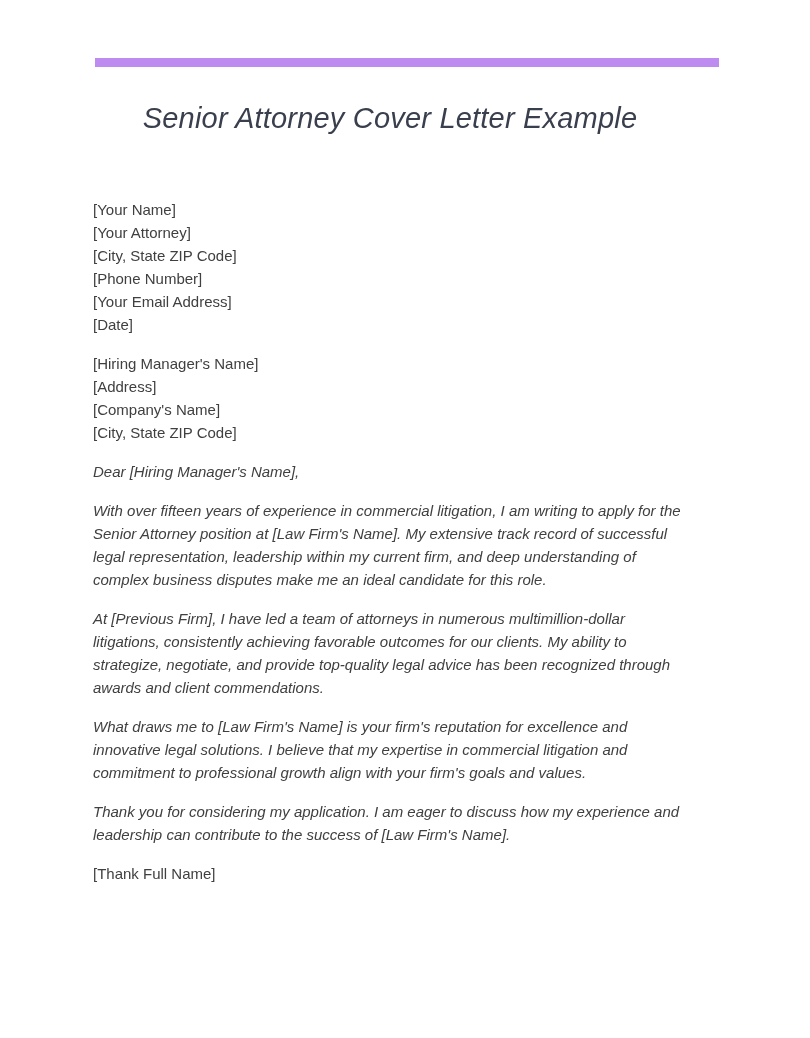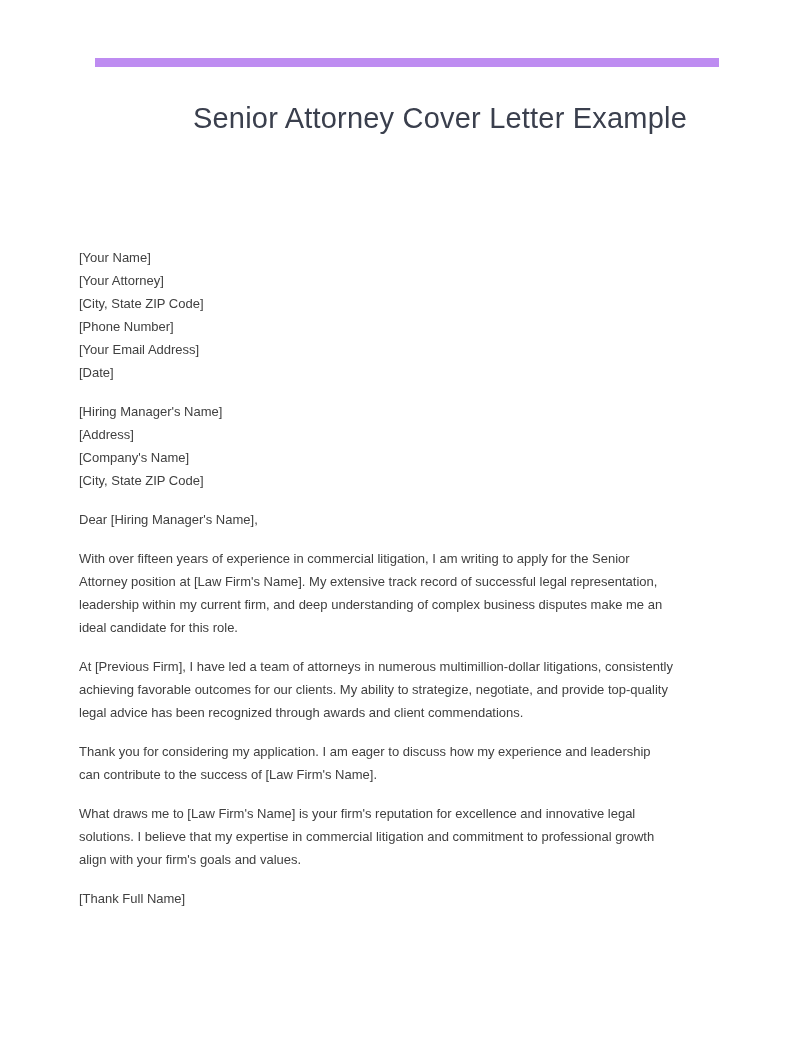--- a/index.html
+++ b/index.html
@@ -26,41 +26,41 @@
     top: 58px;
     width: 624px;
     height: 9px;
     background: var(--accent-bar);
   }
   .page-title {
     position: absolute;
     left: 93px;
     top: 101px;
     width: 594px;
-    text-align: right;
+    text-align: center;
     font-size: 29px;
     font-weight: 400;
     line-height: 34px;
     color: var(--title-text);
     letter-spacing: 0.2px;
+    font-style: italic;
   }
   .letter-body {
     position: absolute;
-    left: 79px;
+    left: 93px;
     top: 198px;
     width: 594px;
-    font-size: 13px;
+    font-size: 15px;
     line-height: 23px;
     color: var(--body-text);
-    margin-top: 48px;
   }
   .block { margin-bottom: 16px; }
   .block:last-child { margin-bottom: 0; }
   .line { display: block; }
-  p.block { margin-top: 0; }
+  p.block { margin-top: 0; font-style: italic; }
 </style>
 </head>
 <body>
 
 <div class="page">
 
   <div class="accent-bar"></div>
 
   <h1 class="page-title">Senior Attorney Cover Letter Example</h1>
 
@@ -79,21 +79,21 @@
       <span class="line">[Hiring Manager's Name]</span>
       <span class="line">[Address]</span>
       <span class="line">[Company's Name]</span>
       <span class="line">[City, State ZIP Code]</span>
     </div>
 
     <p class="block">Dear [Hiring Manager's Name],</p>
 
     <p class="block">With over fifteen years of experience in commercial litigation, I am writing to apply for the Senior Attorney position at [Law Firm's Name]. My extensive track record of successful legal representation, leadership within my current firm, and deep understanding of complex business disputes make me an ideal candidate for this role.</p>
     <p class="block">At [Previous Firm], I have led a team of attorneys in numerous multimillion-dollar litigations, consistently achieving favorable outcomes for our clients. My ability to strategize, negotiate, and provide top-quality legal advice has been recognized through awards and client commendations.</p>
+    <p class="block">What draws me to [Law Firm's Name] is your firm's reputation for excellence and innovative legal solutions. I believe that my expertise in commercial litigation and commitment to professional growth align with your firm's goals and values.</p>
     <p class="block">Thank you for considering my application. I am eager to discuss how my experience and leadership can contribute to the success of [Law Firm's Name].</p>
-    <p class="block">What draws me to [Law Firm's Name] is your firm's reputation for excellence and innovative legal solutions. I believe that my expertise in commercial litigation and commitment to professional growth align with your firm's goals and values.</p>
 
     <div class="block">
       <span class="line">[Thank Full Name]</span>
     </div>
 
   </div>
 </div>
 
 </body></html>

